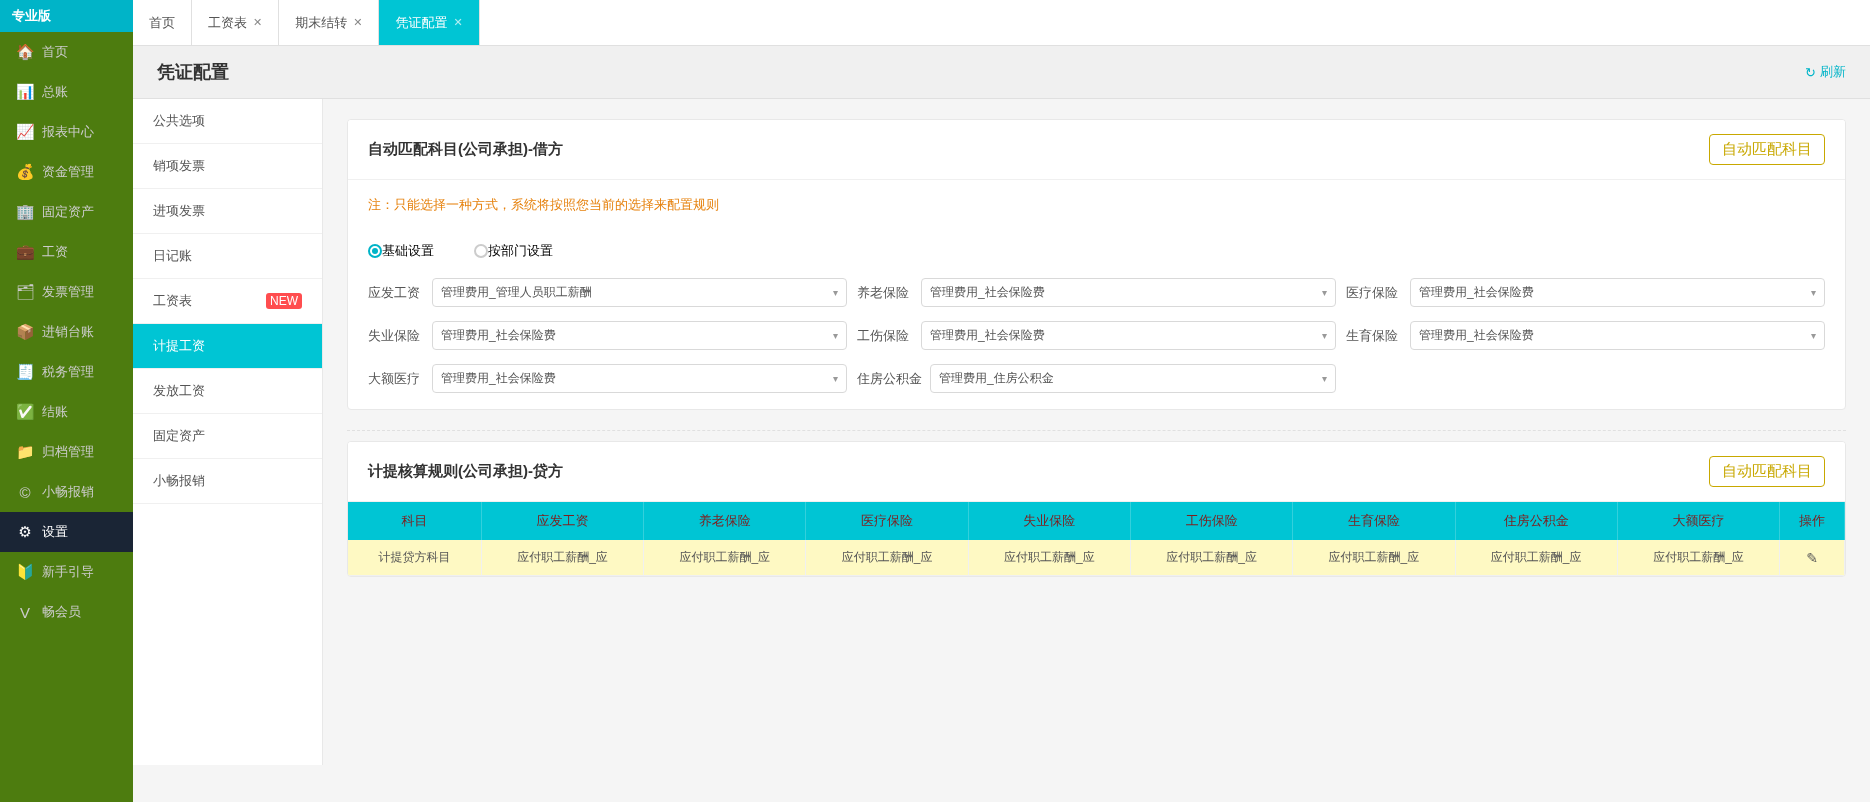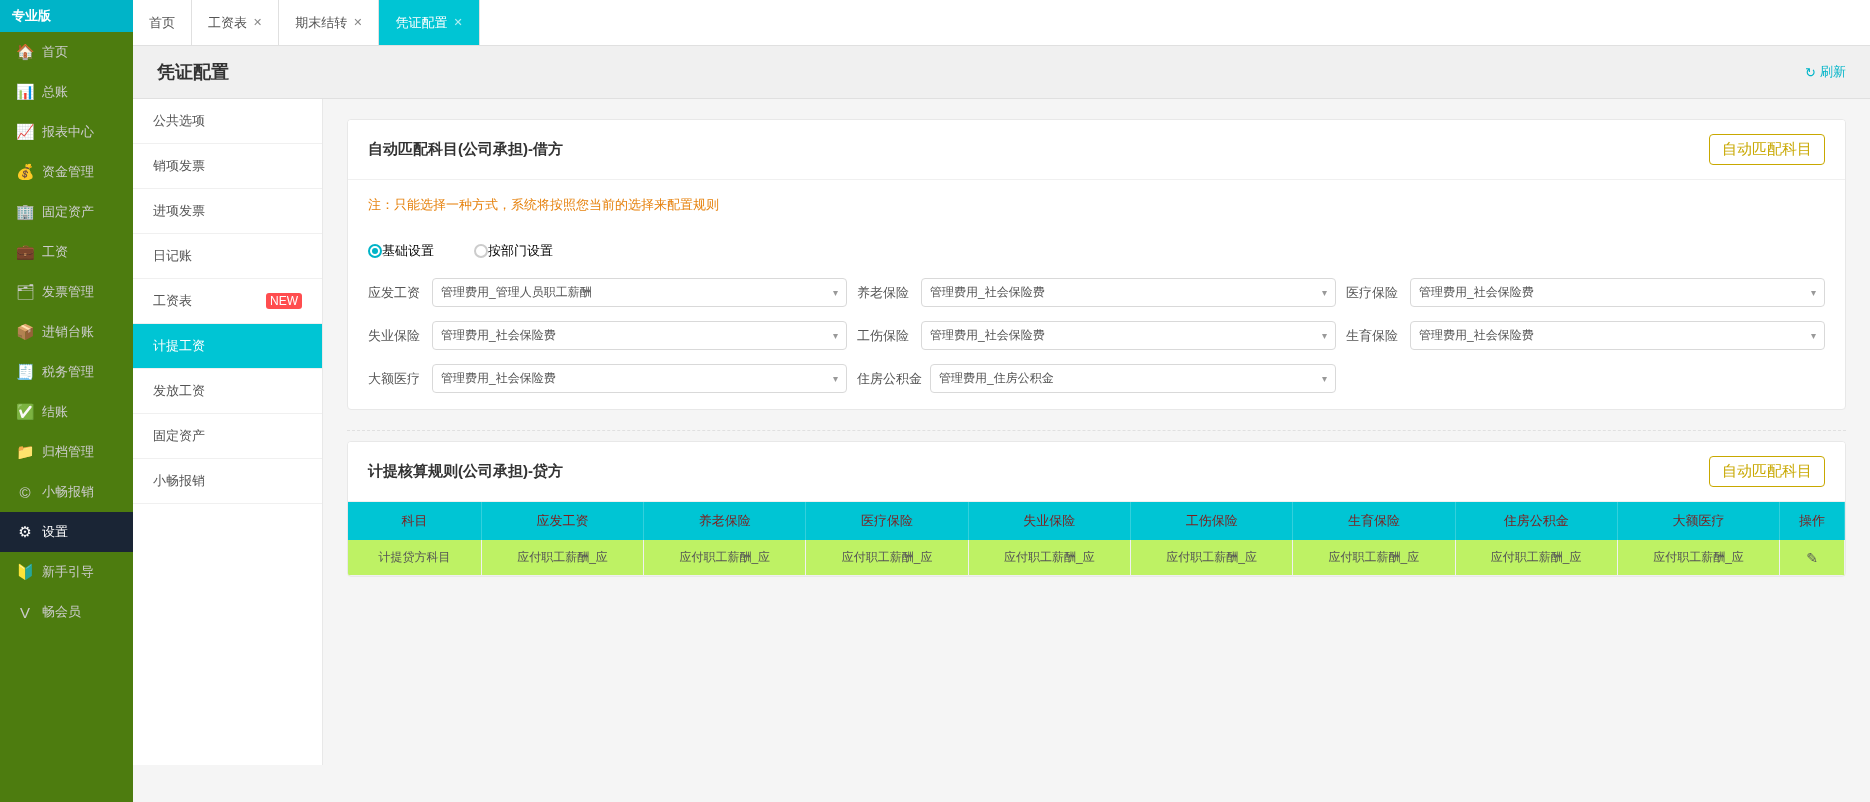--- a/index.html
+++ b/index.html
@@ -272,21 +272,21 @@
       background: #00c5d4;
       color: #7f1d1d;
     }
     .data-table thead th {
       padding: 10px 8px;
       text-align: center;
       font-weight: normal;
       border-right: 1px solid rgba(255,255,255,0.2);
     }
     .data-table tbody tr {
-      background: #bef264;
+      background: #fef9c3;
       border-bottom: 1px solid #f0f0f0;
     }
     .data-table tbody td {
       padding: 9px 8px;
       text-align: center;
       color: #555;
       border-right: 1px solid #f0f0f0;
       font-size: 12px;
     }
     .edit-icon {

